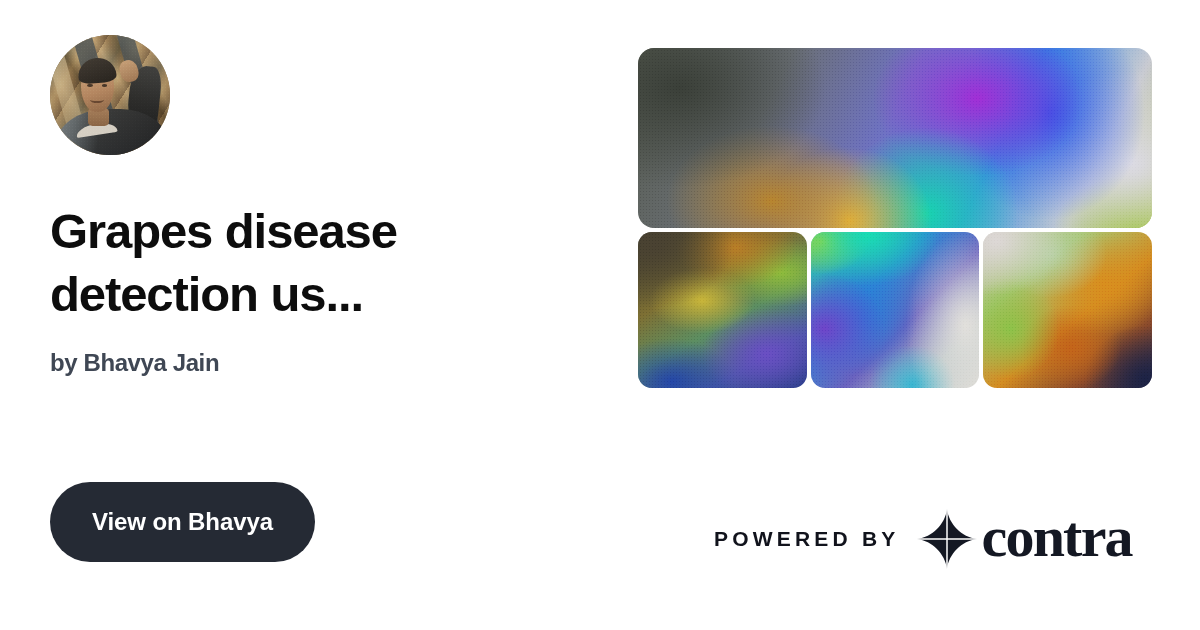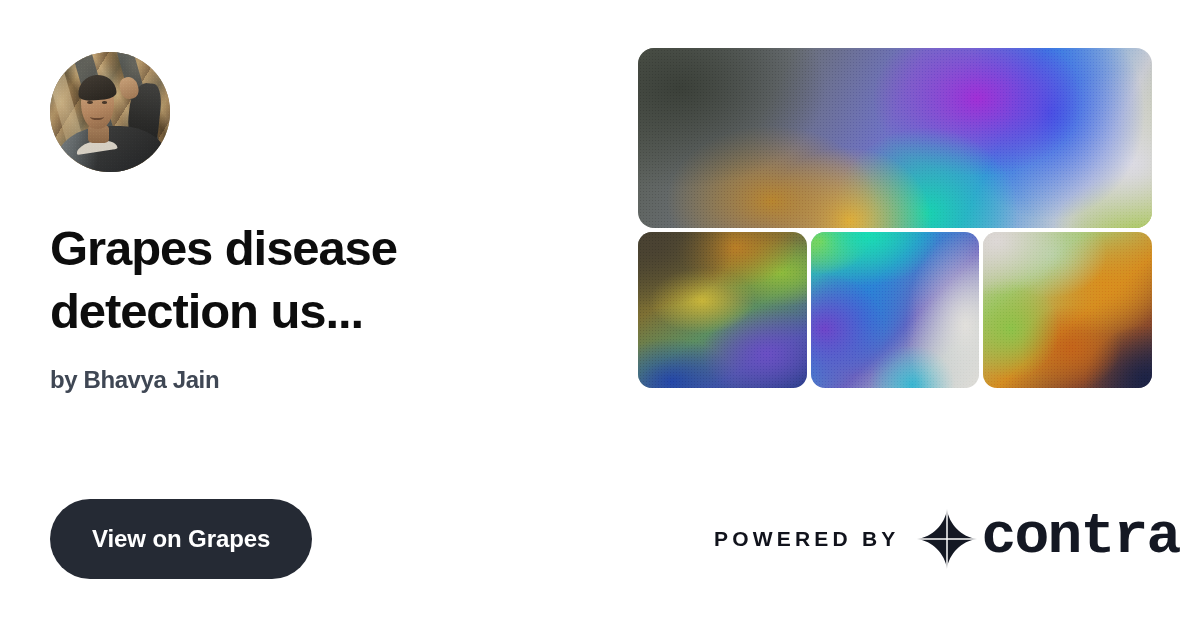--- a/index.html
+++ b/index.html
@@ -5,21 +5,21 @@
   * { margin:0; padding:0; box-sizing:border-box; }
   html, body {
     width:1200px; height:630px;
     background:#ffffff;
     font-family:"Liberation Sans", sans-serif;
     overflow:hidden;
   }
   .canvas { position:relative; width:1200px; height:630px; background:#fff; }
 
   
-  .left-col { position:absolute; left:50px; top:52px; width:470px; height:534px; }
+  .left-col { position:absolute; left:50px; top:35px; width:470px; height:534px; }
 
   .avatar {
     position:relative;
     width:120px; height:120px;
     border-radius:50%;
     overflow:hidden;
     background:#8d7a5c;
   }
   .avatar-photo { position:absolute; inset:0; }
   
@@ -223,21 +223,21 @@
   .powered-by {
     font-size:21px;
     font-weight:700;
     letter-spacing:4.2px;
     color:#11131c;
     margin-right:16px;
     white-space:nowrap;
   }
   .brand-mark { width:62px; height:62px; display:block; flex:0 0 auto; }
   .brand-word {
-    font-family:Liberation Mono, monospace;
+    font-family:Liberation Serif, serif;
     font-size:58px;
     font-weight:700;
     letter-spacing:-1.8px;
     color:#141823;
     line-height:1;
     margin-left:4px;
     margin-top:-4px;
   }
 </style>
 </head>
@@ -266,21 +266,21 @@
         <div class="avatar-warm"></div>
         <div class="avatar-grain"></div>
       </div>
     </div>
 
     <h1 class="title">Grapes disease
 detection us...</h1>
 
     <div class="byline">by Bhavya Jain</div>
 
-    <button class="cta-button">View on Grapes</button>
+    <button class="cta-button">View on Bhavya</button>
   </div>
 
   <div class="collage">
 
     <div class="grad-card hero">
       <div class="layer l1"></div>
       <div class="grain"></div>
     </div>
 
     <div class="thumb-row">

